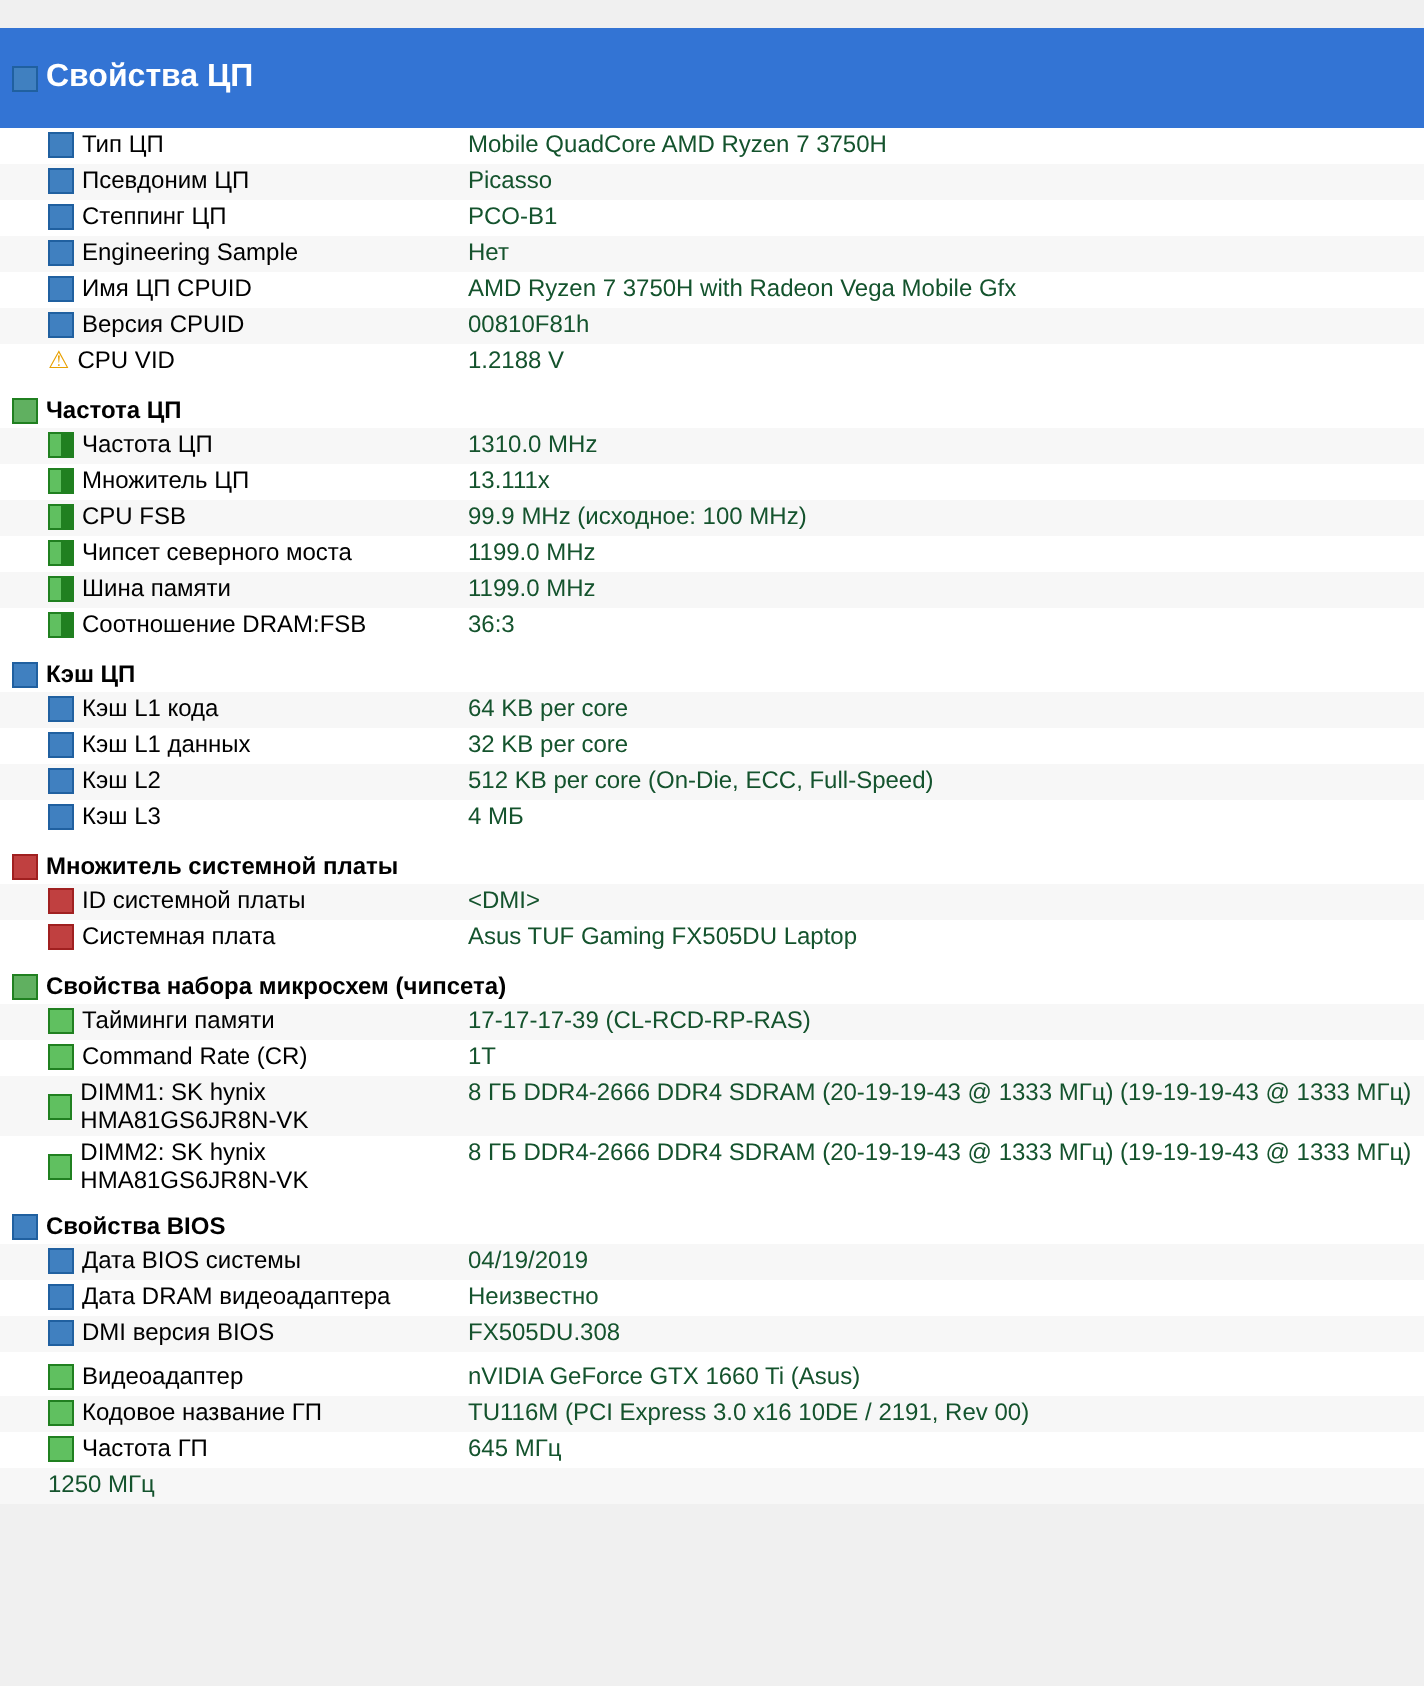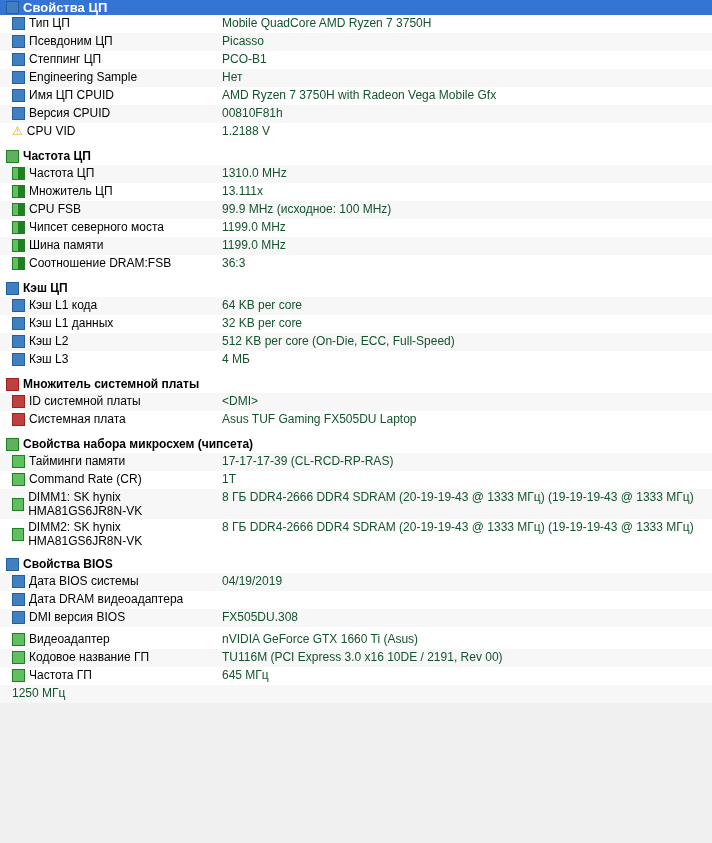--- a/index.html
+++ b/index.html
@@ -10,43 +10,44 @@
       color: #000;
       width: 712px;
     }
     .window {
       width: 712px;
       background: #fff;
     }
     .section-header {
       background: #3374d4;
       color: #fff;
-      padding: 0 6px;
+      padding: 16px 6px;
       font-weight: bold;
-      font-size: 13px;
+      font-size: 16px;
       display: flex;
       align-items: center;
       gap: 4px;
+      margin-top: 14px;
     }
     .section-group {
       margin-bottom: 4px;
     }
     .section-subheader {
       padding: 4px 6px 2px 6px;
       font-weight: bold;
       font-size: 12px;
       display: flex;
       align-items: center;
       gap: 4px;
       background: #fff;
     }
     .row {
       display: flex;
       align-items: flex-start;
-      padding: 1px 6px 1px 12px;
+      padding: 1px 6px 1px 24px;
       min-height: 18px;
       background: #fff;
     }
     .row:nth-child(even) {
       background: #f7f7f7;
     }
     .row-label {
       width: 210px;
       min-width: 210px;
       display: flex;
@@ -300,20 +301,21 @@
         <span class="sub-icon-bios"></span>
         <span>Дата BIOS системы</span>
       </div>
       <div class="row-value">04/19/2019</div>
     </div>
     <div class="row">
       <div class="row-label">
         <span class="sub-icon-bios"></span>
         <span>Дата DRAM видеоадаптера</span>
       </div>
+      <div class="row-value">Неизвестно</div>
     </div>
     <div class="row">
       <div class="row-label">
         <span class="sub-icon-bios"></span>
         <span>DMI версия BIOS</span>
       </div>
       <div class="row-value">FX505DU.308</div>
     </div>
   </div>
 

